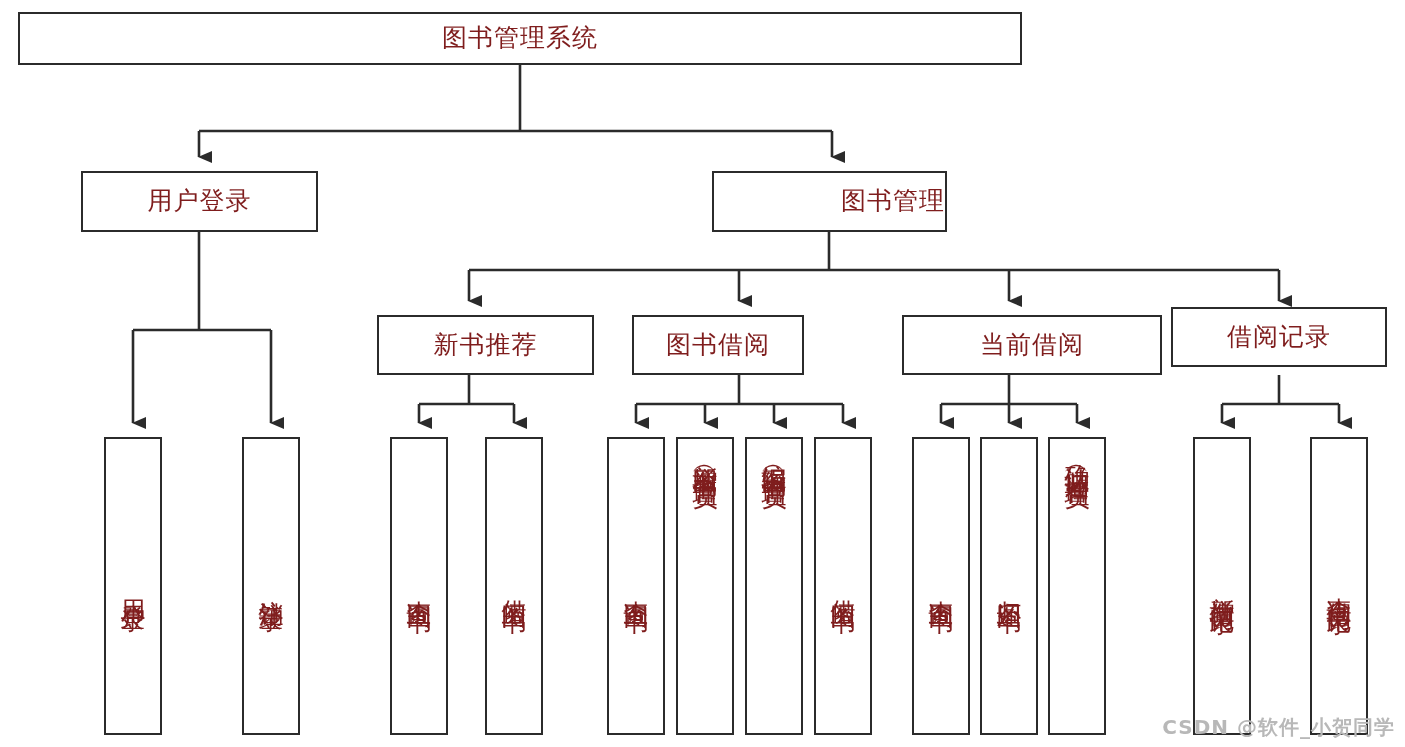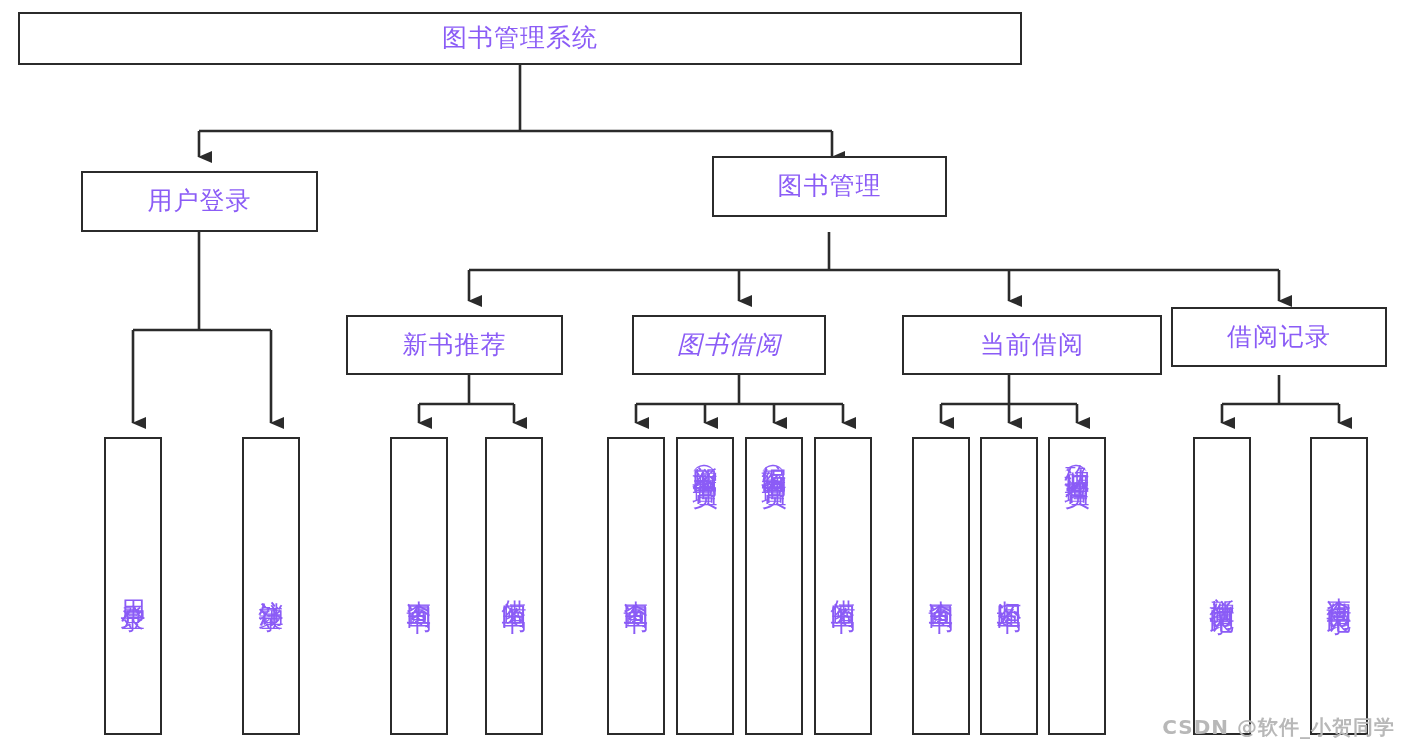--- a/index.html
+++ b/index.html
@@ -16,21 +16,21 @@
   .node{
     position:absolute;
     box-sizing:border-box;
     background:#ffffff;
     border:2.5px solid #2b2b2b;
     display:flex;
     align-items:center;
     justify-content:center;
   }
   .node .label{
-    color:#8b5cf6;
+    color:#7f1d1d;
     font-size:25px;
     line-height:1.05;
     letter-spacing:1px;
     white-space:nowrap;
     -webkit-font-smoothing:antialiased;
   }
   
   .node.h .label{font-size:25px;}
   .node.root .label{font-size:25px;}
 
@@ -119,28 +119,28 @@
     </g>
   </svg>
 
   <div class="node root h" style="left:18px;top:12px;width:1004px;height:53px;">
     <span class="label">图书管理系统</span>
   </div>
 
   <div class="node h" style="left:81px;top:171px;width:237px;height:61px;">
     <span class="label">用户登录</span>
   </div>
-  <div class="node h" style="left:712px;top:156px;width:235px;height:61px;">
+  <div class="node h" style="left:712px;top:171px;width:235px;height:61px;justify-content:flex-end;">
     <span class="label">图书管理</span>
   </div>
 
-  <div class="node h" style="left:346px;top:315px;width:217px;height:60px;">
+  <div class="node h" style="left:377px;top:315px;width:217px;height:60px;">
     <span class="label">新书推荐</span>
   </div>
-  <div class="node h" style="left:632px;top:315px;width:194px;height:60px;font-style:italic;">
+  <div class="node h" style="left:632px;top:315px;width:172px;height:60px;">
     <span class="label">图书借阅</span>
   </div>
   <div class="node h" style="left:902px;top:315px;width:260px;height:60px;">
     <span class="label">当前借阅</span>
   </div>
   <div class="node h" style="left:1171px;top:307px;width:216px;height:60px;">
     <span class="label">借阅记录</span>
   </div>
 
   <div class="node v center" style="left:104px;top:437px;width:58px;height:298px;">

